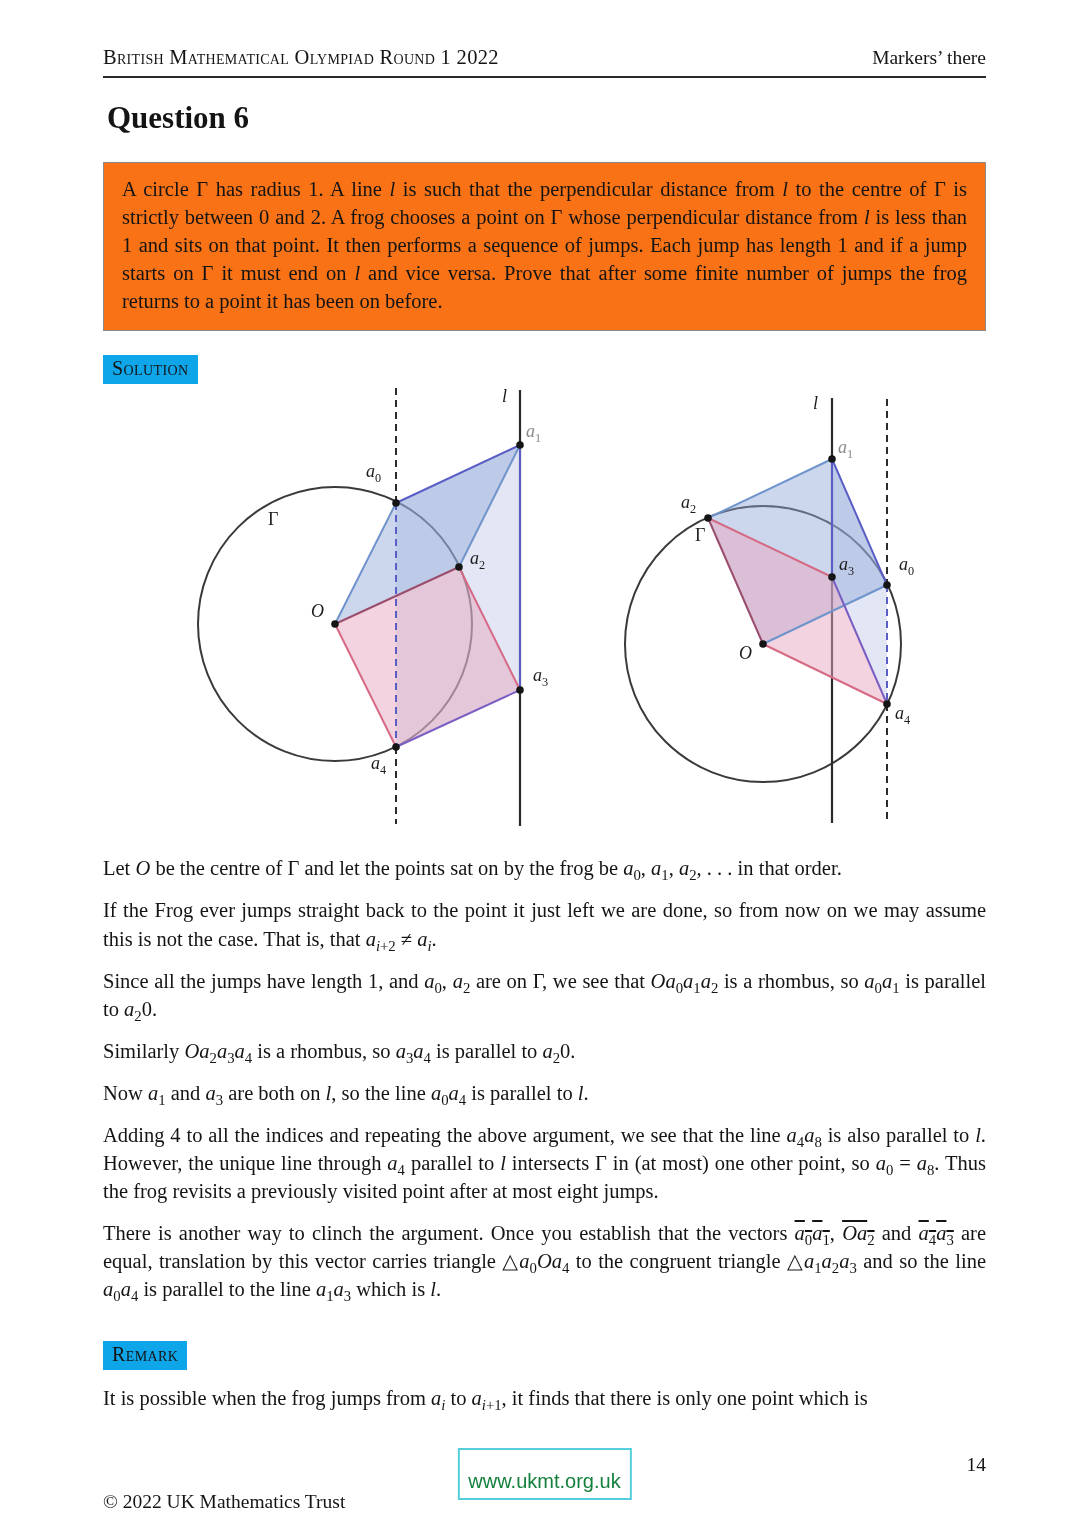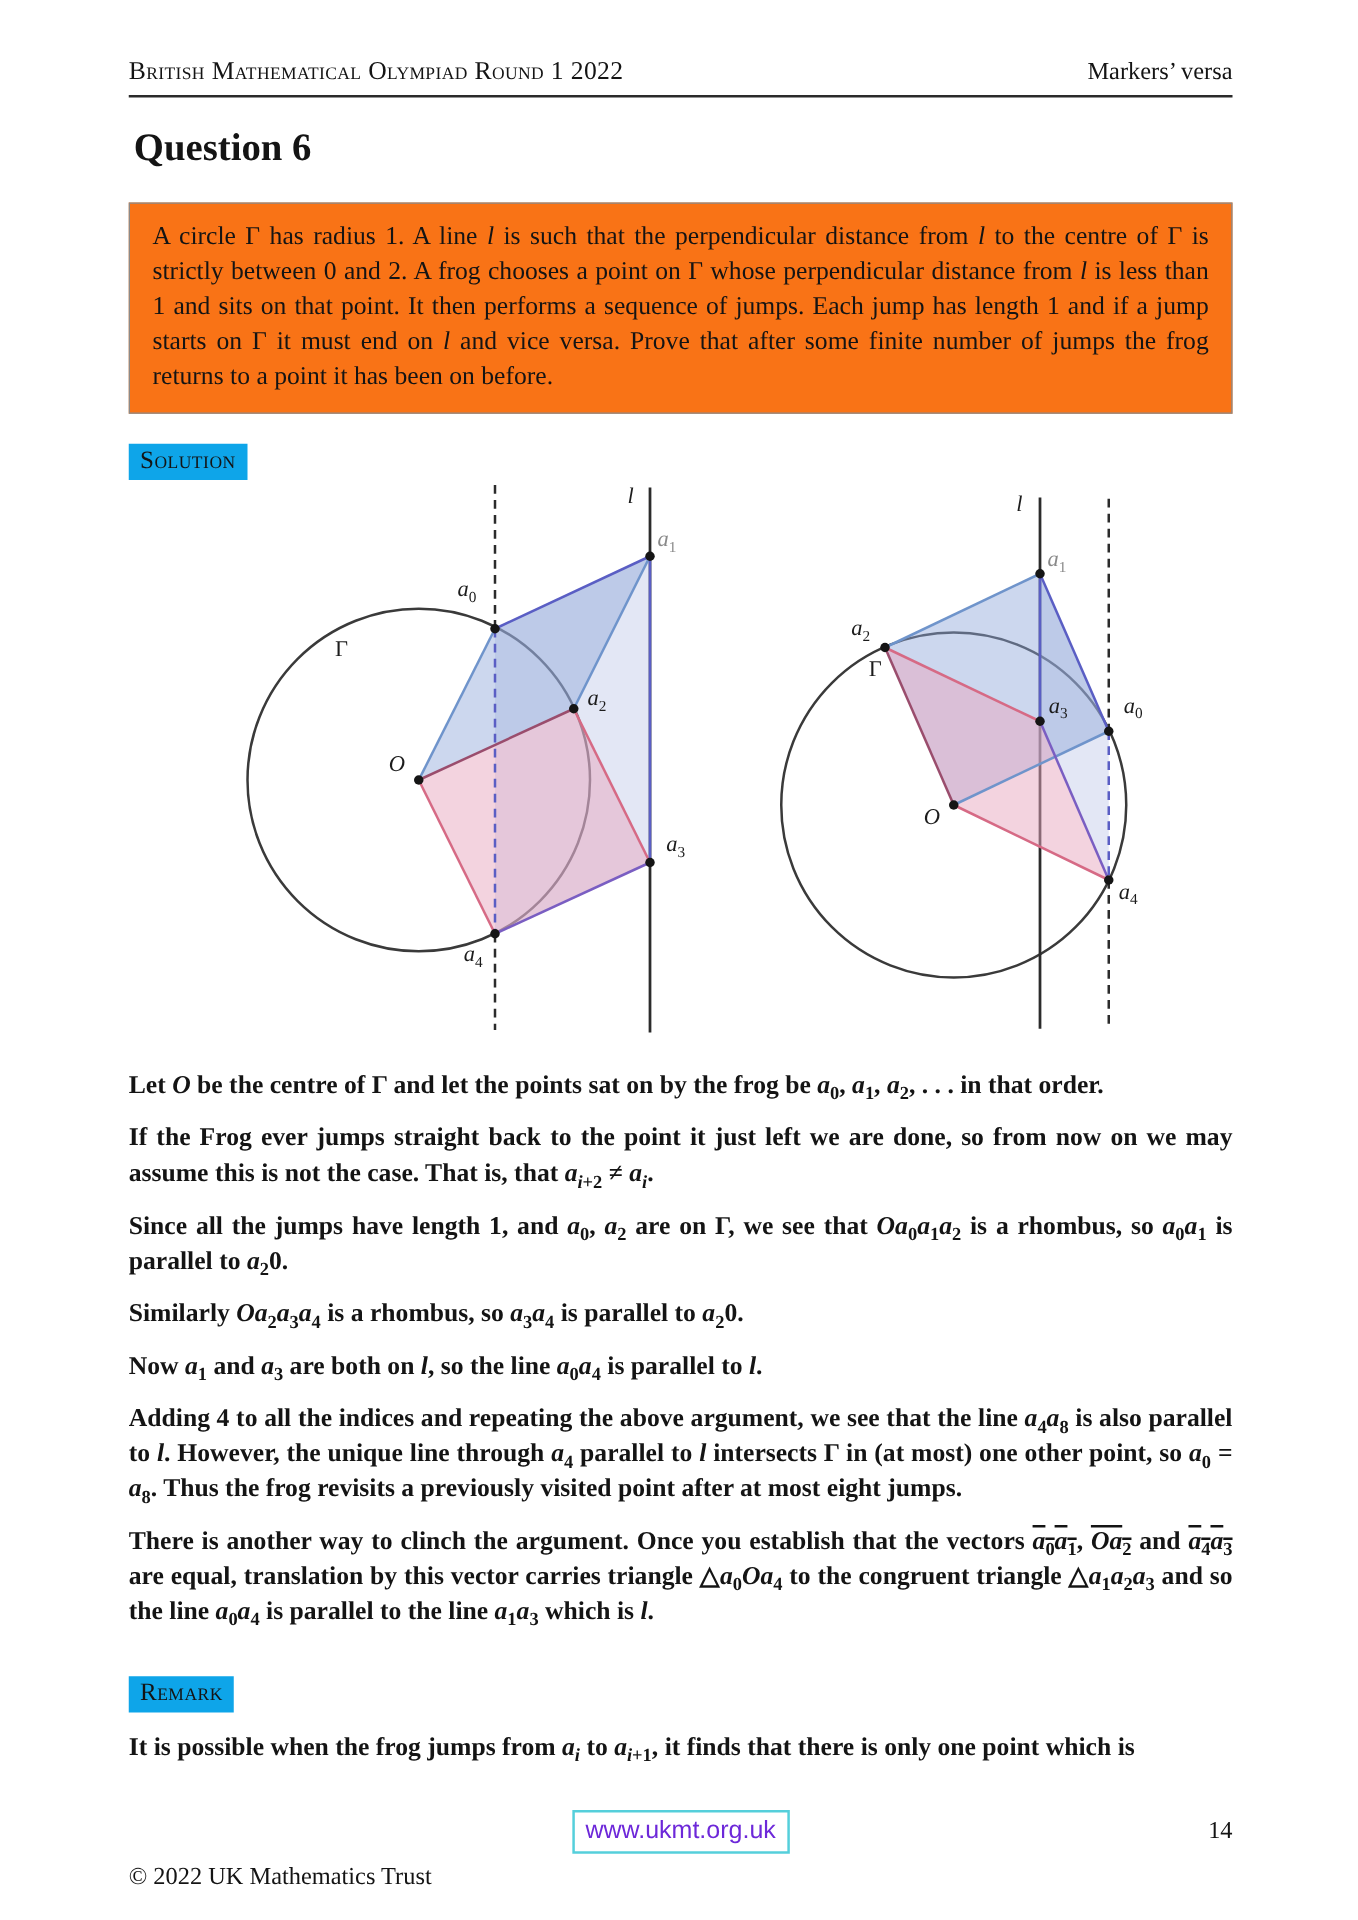--- a/index.html
+++ b/index.html
@@ -20,43 +20,43 @@
   .chip{
     display:inline-block;background:#0ea5e9;padding:2px 9px 4px 9px;
     font-variant:small-caps;font-size:20px;letter-spacing:.4px;margin-top:24px;
   }
   .figure-strip{position:relative;height:452px;margin-top:2px;}
   .fig{position:absolute;top:0;}
   .fig svg{position:absolute;left:0;top:0;}
   .flabel{position:absolute;font-size:18px;color:#1c1c1c;line-height:1;white-space:nowrap;}
   .flabel.gray{color:#8a8a8a;}
   .flabel sub{font-size:.68em;line-height:0;}
-  p.body-par{font-size:20.5px;line-height:1.37;text-align:justify;margin:14px 0 14px 0;font-weight:bold;}
+  p.body-par{font-size:20.5px;line-height:1.37;text-align:justify;margin:14px 0 14px 0;}
   p.first{margin-top:16px;}
   sub{font-size:.72em;line-height:0;}
   .ov{text-decoration:overline;}
   .page-footer{
     position:absolute;left:103px;top:1444px;width:883px;height:44px;
   }
   .footer-copyright{position:absolute;left:0;top:10px;font-size:19.5px;margin-top:37px;}
   .footer-link{
     position:absolute;left:50%;top:4px;transform:translateX(-50%);
-    font-family:"Liberation Sans", sans-serif;font-size:20px;color:#6d28d9;
-    border:2px solid #55cfdb;padding:3px 9px 5px 9px;text-decoration:none;
+    font-family:"Liberation Sans", sans-serif;font-size:20px;color:#15803d;
+    border:2px solid #55cfdb;padding:20px 9px 5px 9px;text-decoration:none;
   }
   .footer-page{position:absolute;right:0;top:10px;font-size:19.5px;}
 </style>
 </head>
 <body>
 
 <div class="page">
 
   <div class="header-row">
     <span class="header-left">British Mathematical Olympiad Round 1 2022</span>
-    <span class="header-right">Markers’ versa</span>
+    <span class="header-right">Markers’ there</span>
   </div>
   <div class="header-rule"></div>
 
   <h1 class="qtitle">Question 6</h1>
 
   <div class="problem-box">
     <span>A circle Γ has radius 1.  A line <i>l</i> is such that the perpendicular distance from <i>l</i> to the centre of Γ is strictly between 0 and 2.  A frog chooses a point on Γ whose perpendicular distance from <i>l</i> is less than 1 and sits on that point.  It then performs a sequence of jumps.  Each jump has length 1 and if a jump starts on Γ it must end on <i>l</i> and vice versa.  Prove that after some finite number of jumps the frog returns to a point it has been on before.</span>
   </div>
 
   <div>

